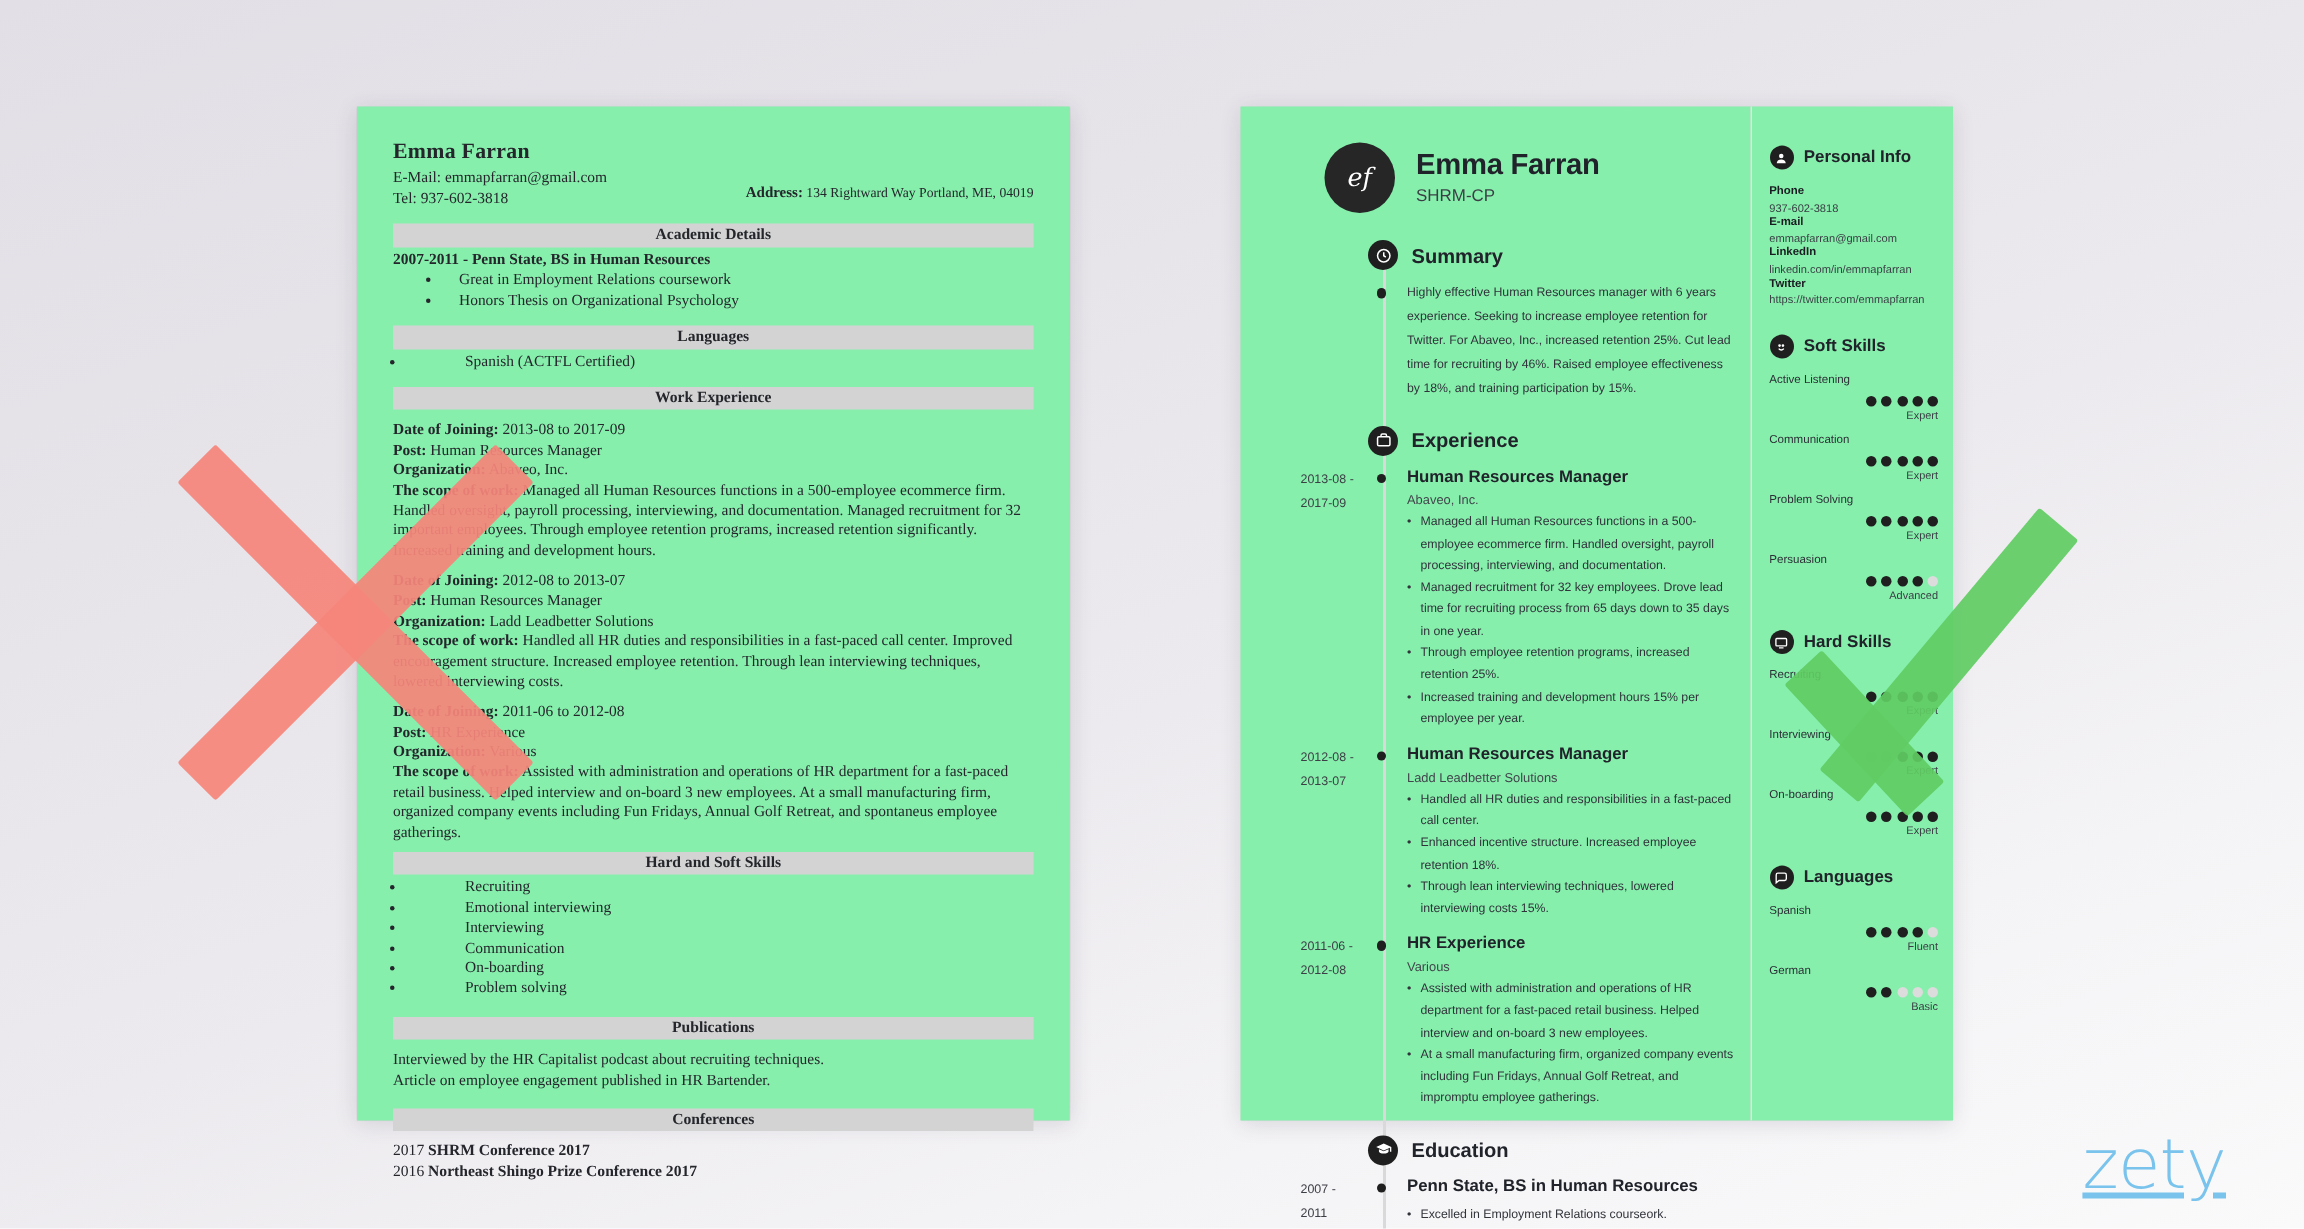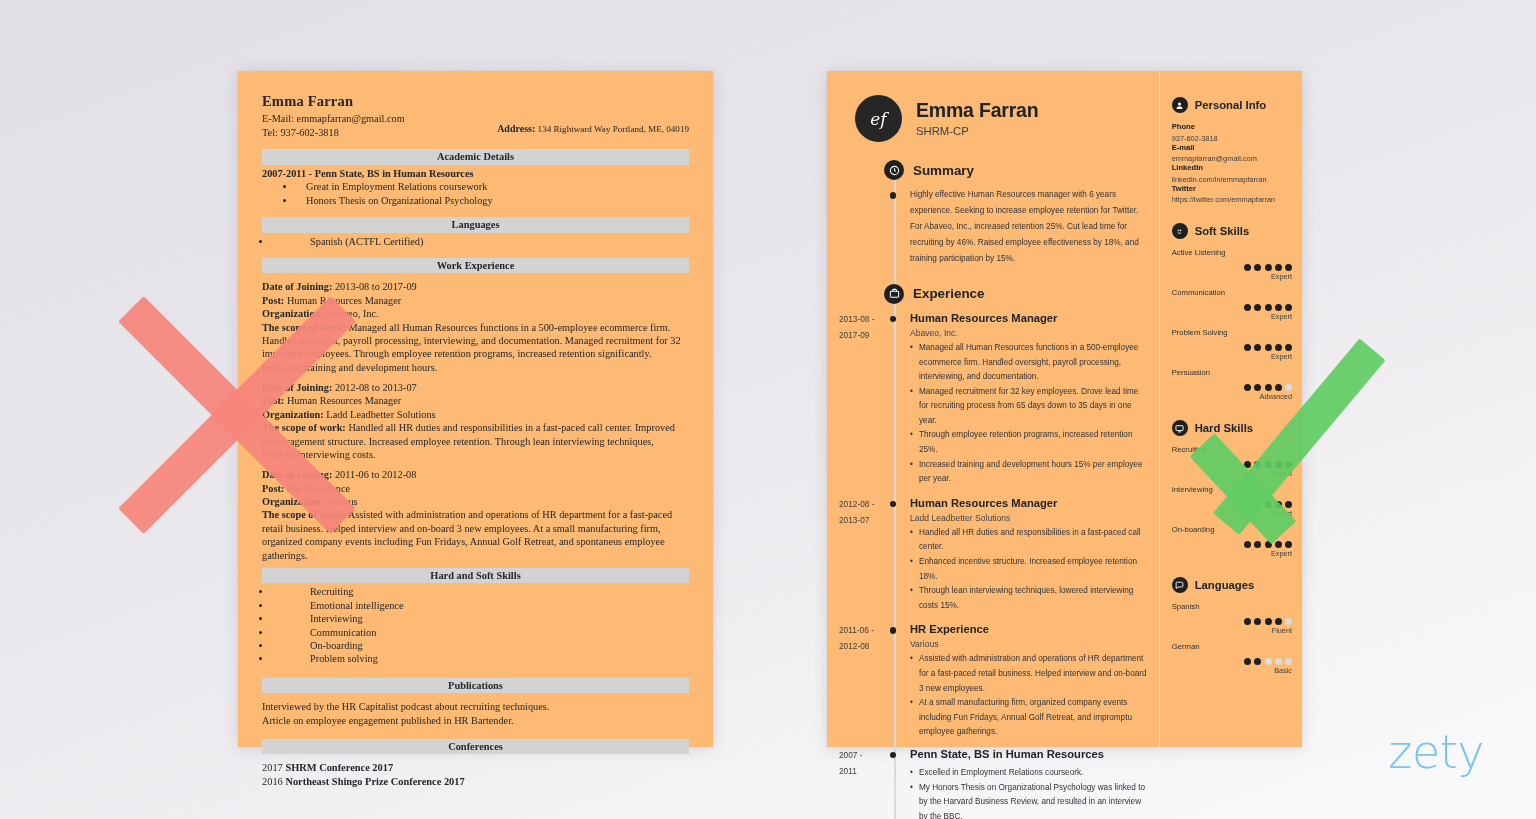--- a/index.html
+++ b/index.html
@@ -9,21 +9,21 @@
     font-family: "Liberation Sans", sans-serif;
   }
   body {
     background: linear-gradient(160deg, #e2dfe6 0%, #e6e4e9 28%, #eceaee 55%, #f4f3f5 78%, #fafafb 100%);
     position: relative;
   }
 
   
   .page {
     position: absolute;
-    background: #fdba74;
+    background: #86efac;
     box-shadow: 0 2px 14px rgba(70,60,90,0.16), 0 0 1px rgba(0,0,0,.15);
   }
 
   
   #bad-resume {
     left: 238px; top: 71px;
     width: 475px; height: 676px;
     padding: 22px 24px 0 24px;
     font-family: "Liberation Serif", serif;
     color: #24262b;
@@ -57,21 +57,21 @@
   .bconf b { font-weight: bold; }
 
   
   #good-resume {
     left: 827px; top: 71px;
     width: 475px; height: 676px;
     font-family: "Liberation Sans", sans-serif;
     color: #20232a;
     display: flex;
   }
-  #good-main { width: 336px; padding: 24px 10px 0 12px; position: relative; }
+  #good-main { width: 336px; padding: 24px 10px 0 12px; position: relative; margin-left: 28px; }
   #good-side {
     width: 145px; border-left: 1px solid #e2e2e2;
     padding: 26px 10px 0 12px;
   }
 
   .head-row { display: flex; align-items: center; gap: 14px; margin-bottom: 18px; padding-left: 16px;}
   .avatar {
     width: 47px; height: 47px; border-radius: 50%;
     background: #262626; color: #fff;
     display: flex; align-items: center; justify-content: center;
@@ -165,24 +165,25 @@
     width: 120px; height: 34px; left: 2px; top: 118px;
     transform: rotate(47deg); transform-origin: left center;
   }
   #check-mark span.long {
     width: 228px; height: 34px; left: 26px; top: 197px;
     transform: rotate(-50deg); transform-origin: left center;
   }
 
   
   #zety {
-    position: absolute; right: 52px; bottom: 40px;
+    position: absolute; right: 52px; bottom: 16px;
     font-family: "DejaVu Sans", sans-serif;
     font-size: 46px; color: #79c3ec; letter-spacing: -.5px;
     font-weight: 300;
+    text-decoration: underline;
   }
 </style>
 </head>
 <body>
 
 <div class="page" id="bad-resume">
 
   <div class="bname">Emma Farran</div>
 
   <div class="contact-row">
@@ -239,21 +240,21 @@
       <span>HR Experience</span></div>
     <div class="bline"><b>Organization:</b>
       <span>Various</span></div>
     <div class="bline"><b>The scope of work:</b>
       <span>Assisted with administration and operations of HR department for a fast-paced retail business. Helped interview and on-board 3 new employees. At a small manufacturing firm, organized company events including Fun Fridays, Annual Golf Retreat, and spontaneus employee gatherings.</span></div>
   </div>
 
   <div class="bbar" style="margin-top:6px">Hard and Soft Skills</div>
   <ul class="bul wide" style="margin-left:10px">
     <li>Recruiting</li>
-    <li>Emotional intelligence</li>
+    <li>Emotional interviewing</li>
     <li>Interviewing</li>
     <li>Communication</li>
     <li>On-boarding</li>
     <li>Problem solving</li>
   </ul>
 
   <div class="bbar" style="margin-top:12px">Publications</div>
   <div class="bgap6"></div>
   <div class="bline">Interviewed by the HR Capitalist podcast about recruiting techniques.</div>
   <div class="bline">Article on employee engagement published in HR Bartender.</div>
@@ -363,20 +364,29 @@
         <div class="entry-body">
           <div class="entry-title">HR Experience</div>
           <div class="entry-org">Various</div>
           <ul class="gul">
             <li>Assisted with administration and operations of HR department for a fast-paced retail business. Helped interview and on-board 3 new employees.</li>
             <li>At a small manufacturing firm, organized company events including Fun Fridays, Annual Golf Retreat, and impromptu employee gatherings.</li>
           </ul>
         </div>
       </div>
 
+      <div class="sec-head" style="margin-top:17px">
+        <div class="sec-ico">
+          <svg width="11" height="11" viewBox="0 0 24 24" fill="#fff">
+            <path d="M12 3L1 8l11 5 9-4.09V15h2V8z"></path>
+              <path d="M5 11.1v3.4c0 1.7 3.1 3.1 7 3.1s7-1.4 7-3.1v-3.4l-7 3.2z"></path>
+          </svg>
+        </div>
+        <div class="sec-title">Education</div>
+      </div>
 
       <div class="entry">
         <div class="entry-date">
           <div>2007 -</div>
           <div>2011</div>
         </div>
         <div class="entry-dot">
             <i></i>
           </div>
         <div class="entry-body">

